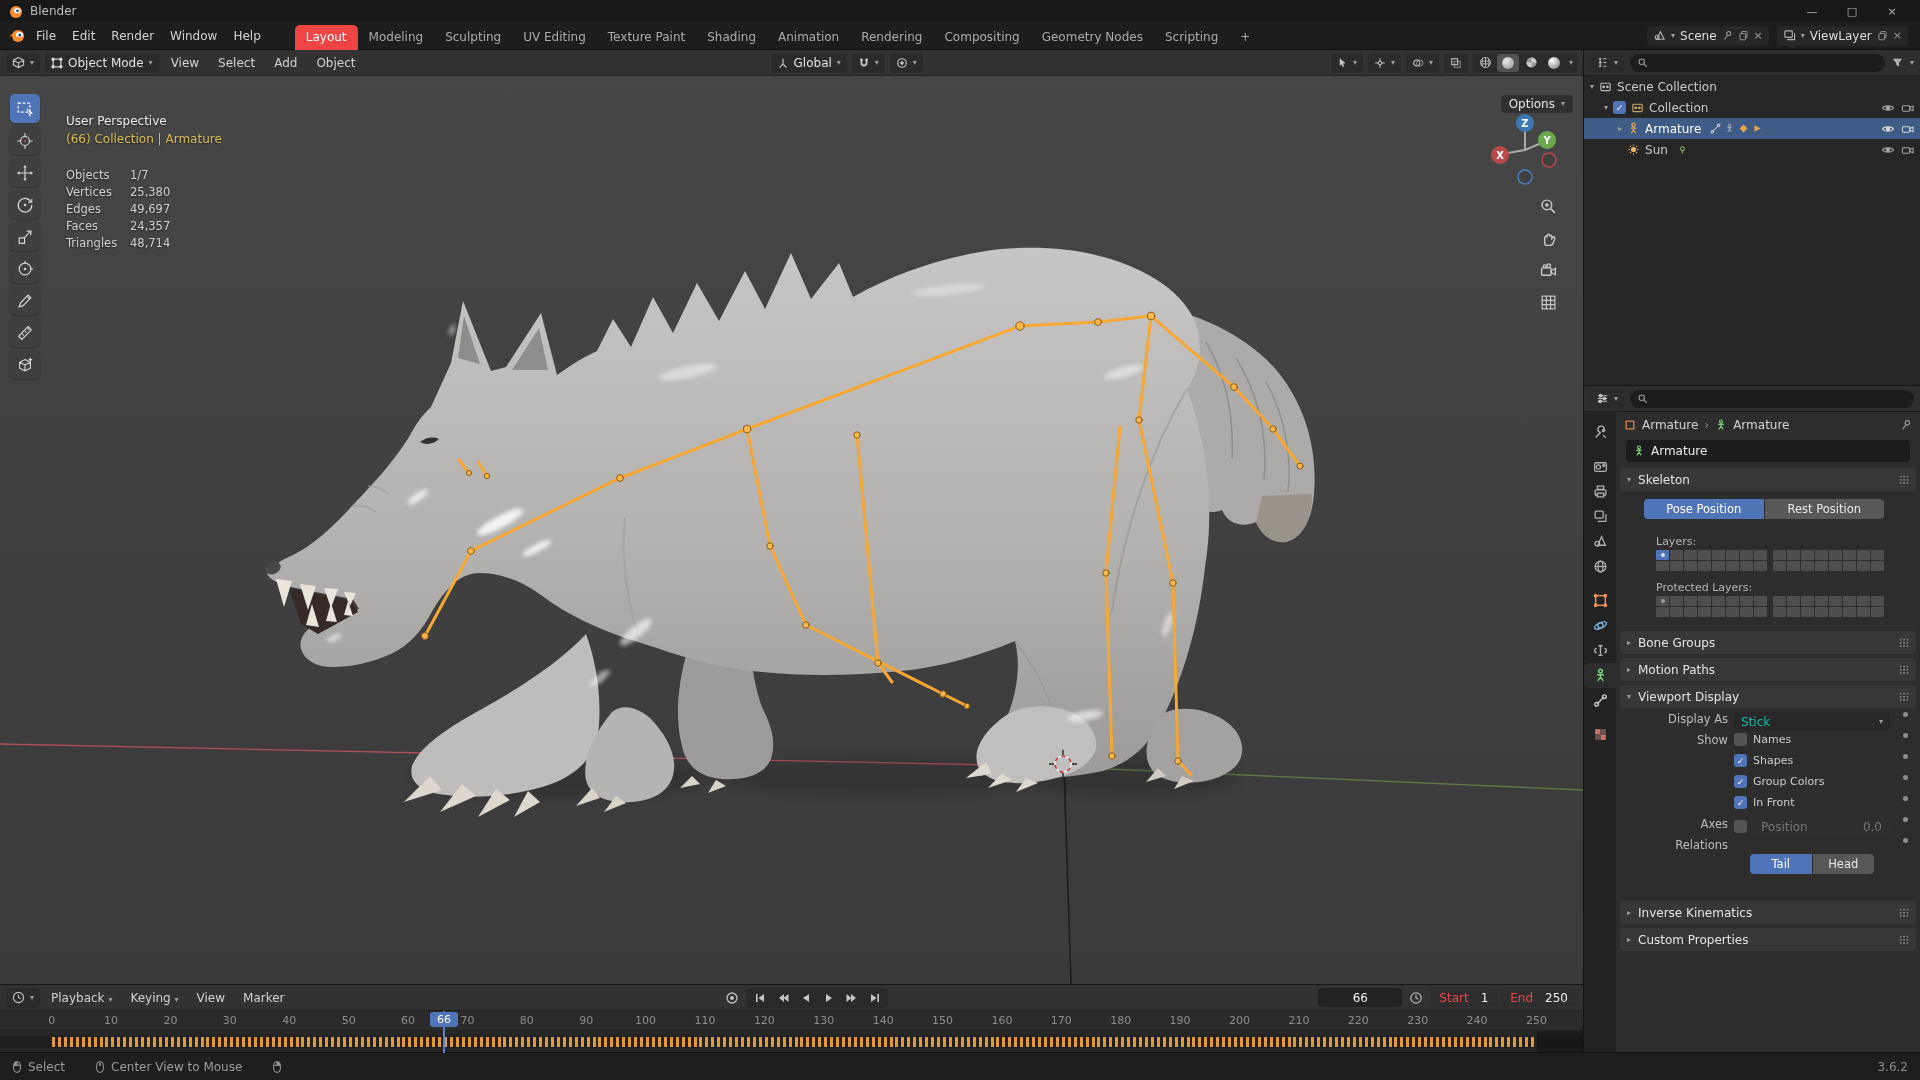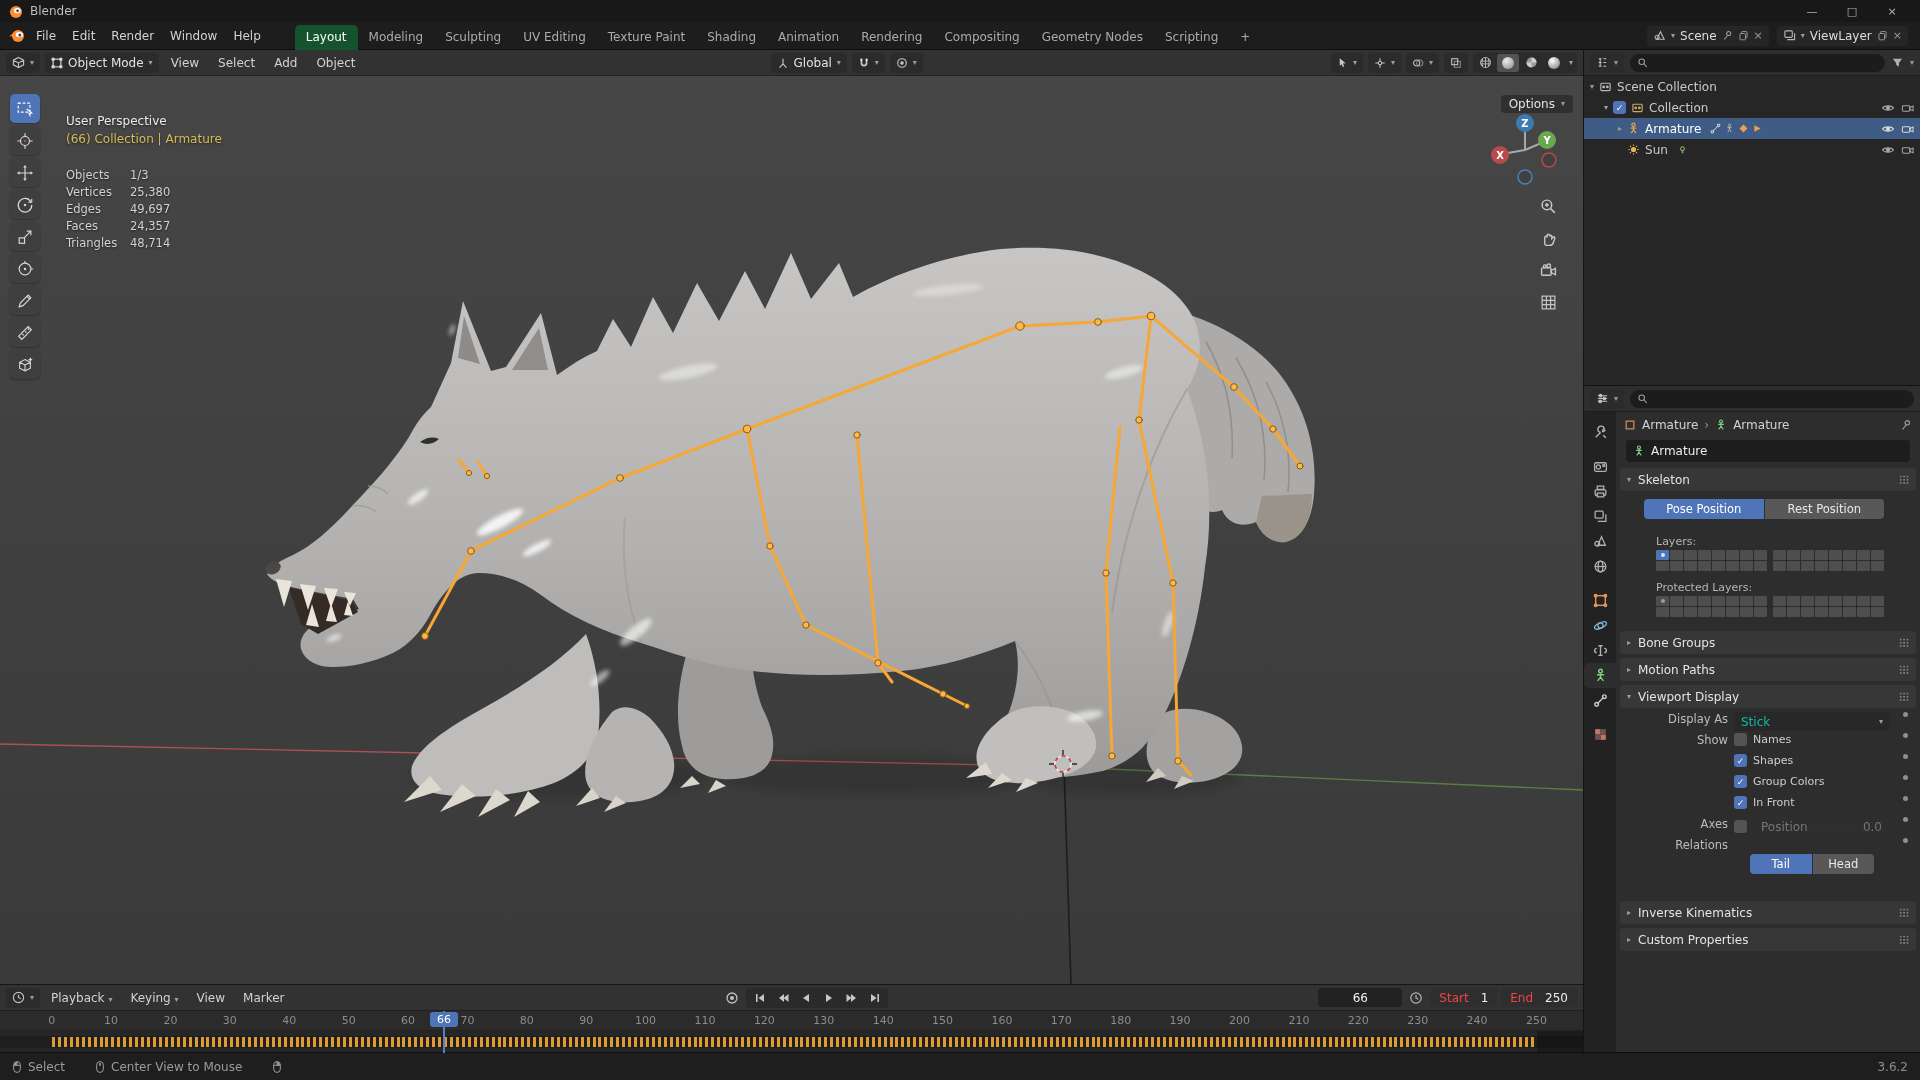--- a/index.html
+++ b/index.html
@@ -10,21 +10,21 @@
 .chev{font-size:8px;color:#9d9d9d;line-height:1;flex:none}
 
 .titlebar{position:absolute;top:0;left:0;right:0;height:22px;background:#181818;display:flex;align-items:center;padding:0 8px;gap:7px;color:#bdbdbd}
 .win-controls{margin-left:auto;display:flex}
 .win-controls span{width:40px;text-align:center;font-size:11px;color:#b5b5b5;cursor:default}
 
 .topbar{position:absolute;top:22px;left:0;right:0;height:28px;background:#1d1d1d;border-bottom:1px solid #0e0e0e;display:flex;align-items:center;padding:0 8px;white-space:nowrap}
 .menu{padding:5px 8px;color:#d2d2d2}
 .tabs{display:flex;align-items:flex-end;height:28px;margin-left:26px}
 .tab{padding:5px 11px 6px;border-radius:5px 5px 0 0;color:#ababab;font-size:12px}
-.tab.active{background:#14532d;color:#fbfbfb}
+.tab.active{background:#ef4444;color:#fbfbfb}
 .tb-widgets{margin-left:auto;display:flex;gap:8px;align-items:center;padding-right:4px}
 .mini-field{display:flex;align-items:center;gap:5px;background:#262626;border-radius:4px;padding:2px 6px;height:20px;color:#dedede}
 .mini-field .xbtn{color:#9a9a9a;font-size:11px}
 
 .viewport{position:absolute;top:50px;left:0;width:1583px;height:934px;background:#3a3a3a}
 .vp-header{height:26px;background:#323232;border-bottom:1px solid #232323;display:flex;align-items:center;gap:5px;padding:0 6px;white-space:nowrap}
 .vp-header .menu{padding:3px 7px}
 .dd{display:flex;align-items:center;gap:5px;background:#2b2b2b;border-radius:4px;padding:2px 6px;height:20px;color:#e2e2e2}
 .hspace{flex:1}
 .shade-group{display:flex;align-items:center;background:#2b2b2b;border-radius:4px;padding:1px;gap:1px}
@@ -443,21 +443,21 @@
       </g>
     </svg>
 
     <div class="vp-overlay">
       <div class="vp-view-label">User Perspective</div>
       <div class="vp-context">(66) Collection | Armature</div>
       <div>
 
           <div class="stat-row">
             <span class="stat-label">Objects</span>
-            <span class="stat-value">1/3</span>
+            <span class="stat-value">1/7</span>
           </div>
 
           <div class="stat-row">
             <span class="stat-label">Vertices</span>
             <span class="stat-value">25,380</span>
           </div>
 
           <div class="stat-row">
             <span class="stat-label">Edges</span>
             <span class="stat-value">49,697</span>

